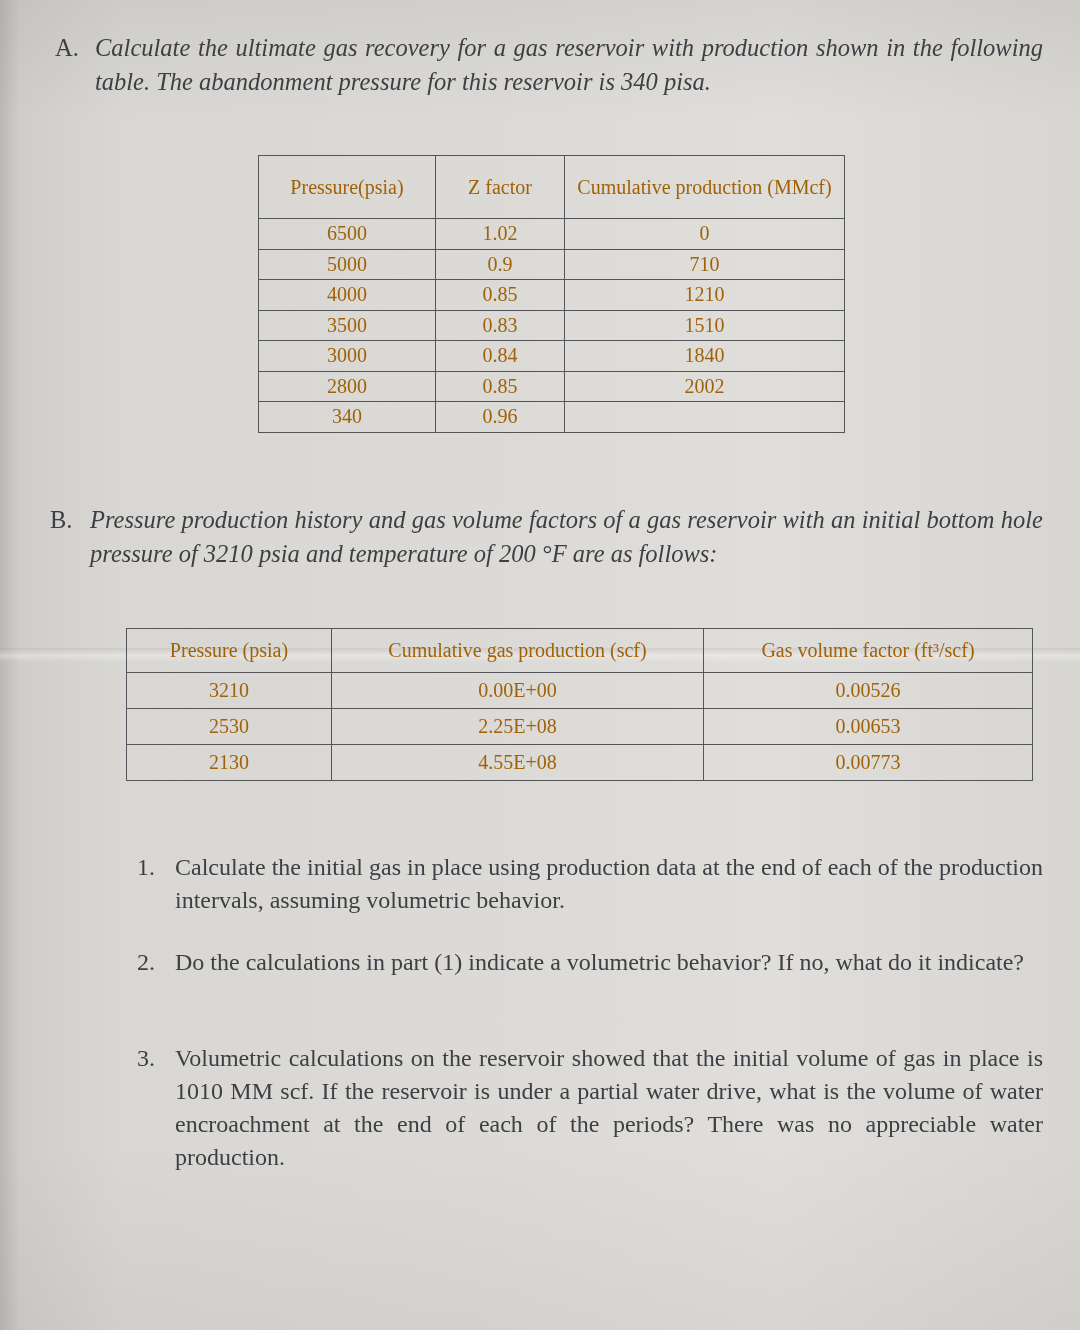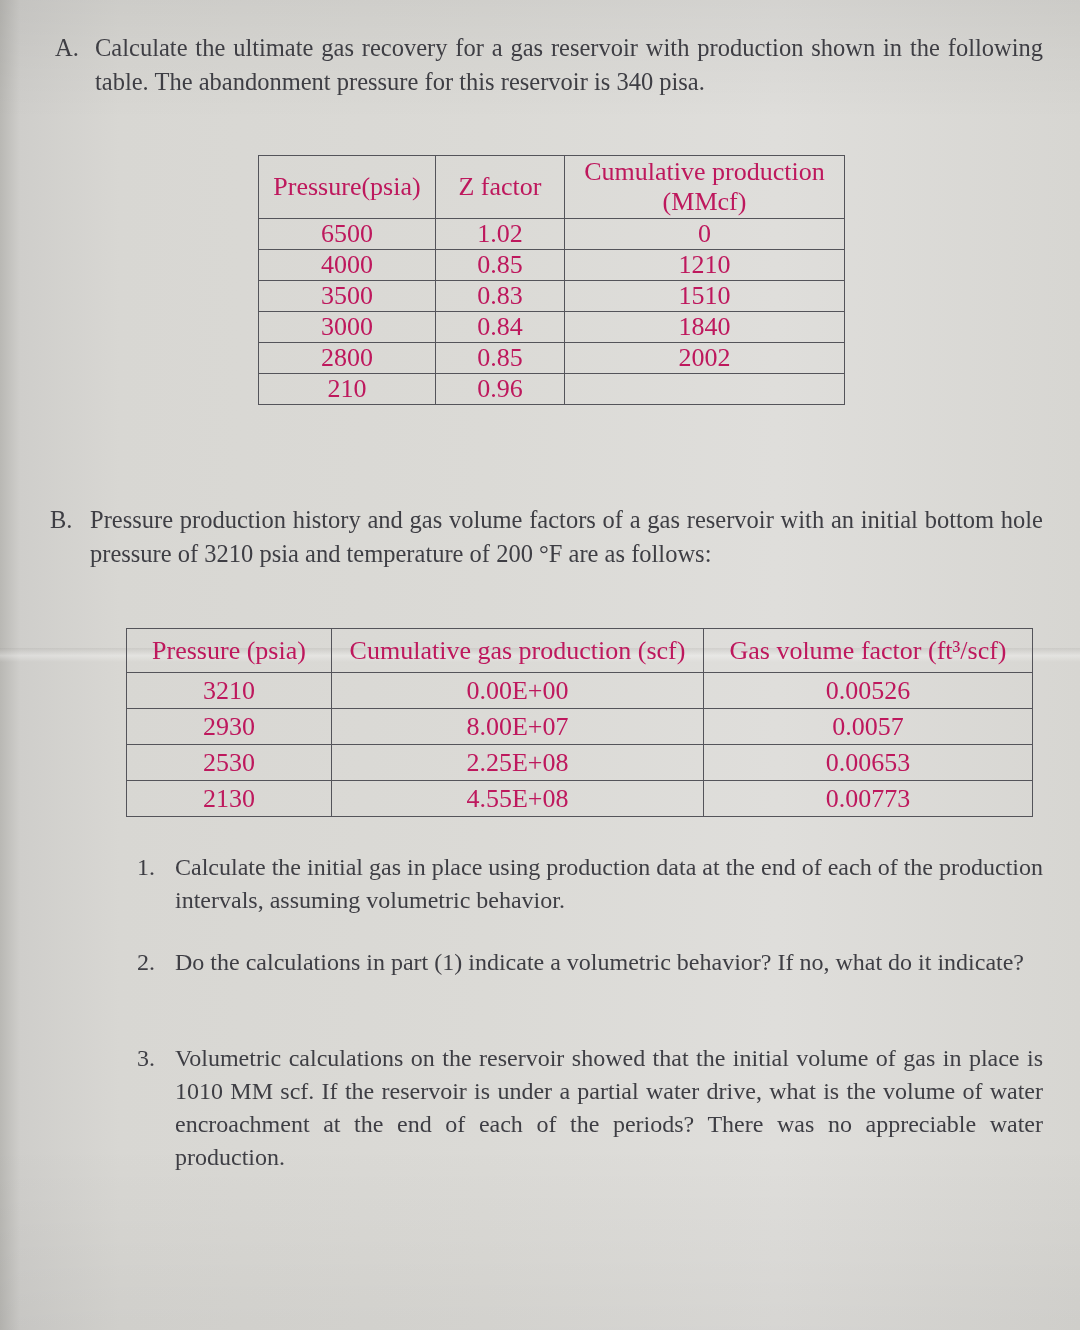--- a/index.html
+++ b/index.html
@@ -32,30 +32,31 @@
     font-size: 24.5px;
     line-height: 33.5px;
   }
   .para .plabel {
     flex: none;
     width: 40px;
   }
   .para .ptext {
     flex: 1;
     text-align: justify;
+    font-style: italic;
   }
   .para-a { left: 55px; top: 31px;  width: 988px; }
   .para-b { left: 50px; top: 503px; width: 993px; }
 
   table.tbl {
     position: absolute;
     border-collapse: collapse;
     table-layout: fixed;
-    font-size: 26px;
-    color: #be185d;
+    font-size: 20px;
+    color: #a16207;
   }
   table.tbl th, table.tbl td {
     border: 1.6px solid #54545a;
     text-align: center;
     vertical-align: middle;
     font-weight: normal;
     padding: 0 4px;
     overflow: hidden;
   }
   table.tbl-a { left: 258px; top: 155px; width: 586px; }
@@ -109,41 +110,46 @@
       <th>Cumulative production (MMcf)</th>
     </tr>
   </thead>
   <tbody>
     <tr>
       <td>6500</td>
       <td>1.02</td>
       <td>0</td>
     </tr>
     <tr>
+      <td>5000</td>
+      <td>0.9</td>
+      <td>710</td>
+    </tr>
+    <tr>
       <td>4000</td>
       <td>0.85</td>
       <td>1210</td>
     </tr>
     <tr>
       <td>3500</td>
       <td>0.83</td>
       <td>1510</td>
     </tr>
     <tr>
       <td>3000</td>
       <td>0.84</td>
       <td>1840</td>
     </tr>
     <tr>
       <td>2800</td>
       <td>0.85</td>
       <td>2002</td>
     </tr>
     <tr>
-      <td>210</td>
+      <td>340</td>
       <td>0.96</td>
       <td></td>
     </tr>
   </tbody>
 </table>
 
 <div class="para para-b">
   <div class="plabel">B.</div>
   <div class="ptext">Pressure production history and gas volume factors of a gas reservoir with an initial bottom hole pressure of 3210 psia and temperature of 200 °F are as follows:</div>
 </div>
@@ -161,25 +167,20 @@
       <th>Gas volume factor (ft³/scf)</th>
     </tr>
   </thead>
   <tbody>
     <tr>
       <td>3210</td>
       <td>0.00E+00</td>
       <td>0.00526</td>
     </tr>
     <tr>
-      <td>2930</td>
-      <td>8.00E+07</td>
-      <td>0.0057</td>
-    </tr>
-    <tr>
       <td>2530</td>
       <td>2.25E+08</td>
       <td>0.00653</td>
     </tr>
     <tr>
       <td>2130</td>
       <td>4.55E+08</td>
       <td>0.00773</td>
     </tr>
   </tbody>

